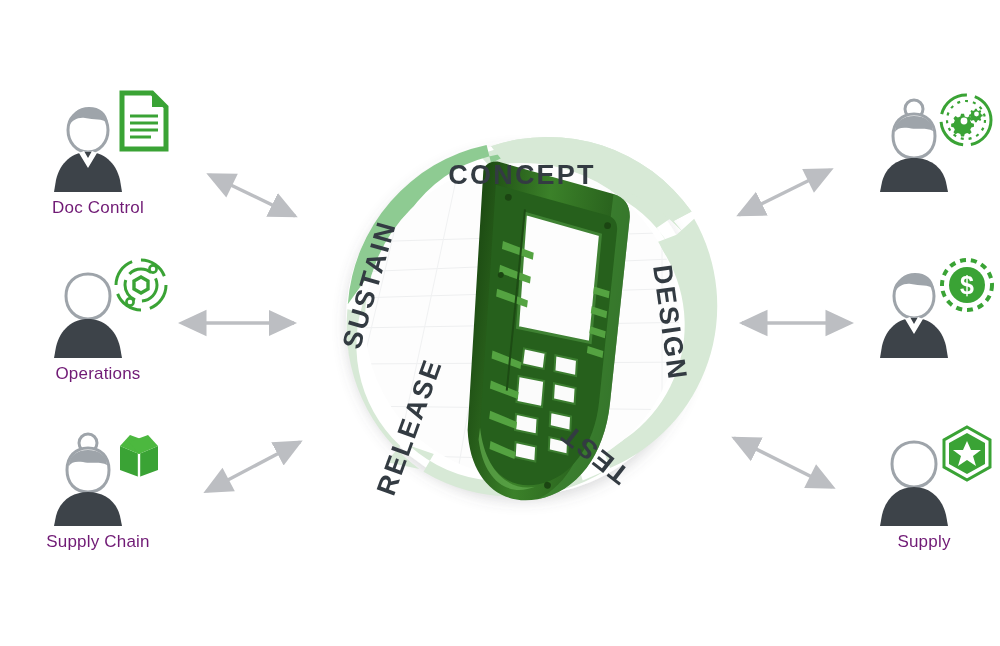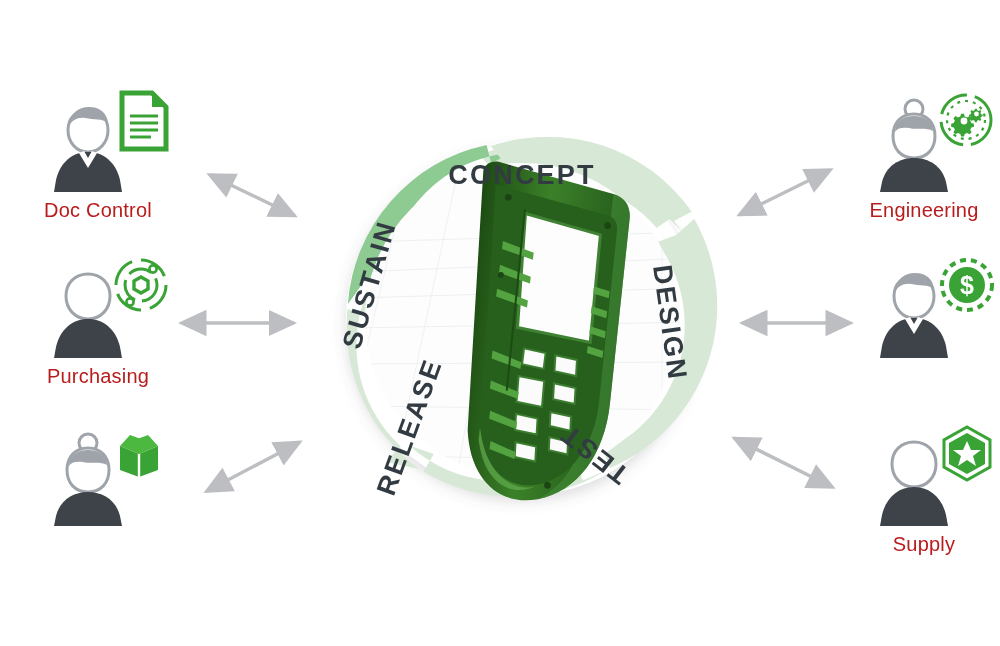--- a/index.html
+++ b/index.html
@@ -19,22 +19,22 @@
     text-align:center;
     display:flex;
     flex-direction:column;
     align-items:center;
   }
   .person .art{
     position:relative;
     width:140px;height:105px;
   }
   .person .label{
-    font-size:20px;
-    color:#b91c1c;
+    font-size:17px;
+    color:#701a75;
     letter-spacing:.2px;
     white-space:nowrap;
     line-height:1.1;
     margin-top:2px;
   }
   .avatar{position:absolute;left:8px;top:4px;}
   .badge{position:absolute;right:-2px;top:-2px;}
 
   
   #p-doc      {left:-14px; top:92px;}
@@ -335,38 +335,39 @@
       <svg class="badge" width="58" height="58" viewBox="0 0 58 58">
         <g fill="none" stroke="#3aa335" stroke-width="3">
           <circle cx="29" cy="29" r="25" stroke-dasharray="30 9"></circle>
           <circle cx="29" cy="29" r="16" stroke-dasharray="24 7"></circle>
         </g>
         <path d="M29 21 L36 25 L36 33 L29 37 L22 33 L22 25 Z" fill="none" stroke="#3aa335" stroke-width="3.4"></path>
         <circle cx="41" cy="13" r="3.6" fill="#ffffff" stroke="#3aa335" stroke-width="2.6"></circle>
         <circle cx="18" cy="46" r="3.6" fill="#ffffff" stroke="#3aa335" stroke-width="2.6"></circle>
       </svg>
     </div>
-    <div class="label">Purchasing</div>
+    <div class="label">Operations</div>
   </div>
 
   <div class="person" id="p-supply">
     <div class="art">
       <svg class="avatar" width="104" height="100" viewBox="0 0 104 100">
         <circle cx="52" cy="13" r="9" fill="#ffffff" stroke="#9ea4aa" stroke-width="3"></circle>
         <path d="M52 18 C39 18 31 27 31 40 C31 53 39 62 52 62 C65 62 73 53 73 40 C73 27 65 18 52 18 Z" fill="#ffffff" stroke="#9ea4aa" stroke-width="3"></path>
         <path d="M33 36 C33 26 41 20 52 20 C63 20 71 26 71 35 C64 31 56 34 47 32 C40 31 35 32 33 36 Z" fill="#9ea4aa"></path>
         <path d="M52 62 C37 62 24 70 20 86 L18 96 L86 96 L84 86 C80 70 67 62 52 62 Z" fill="#3d4349"></path>
       </svg>
       <svg class="badge" width="62" height="56" viewBox="0 0 62 56">
         <path d="M12 22 L31 30 L50 22 L50 46 L31 53 L12 46 Z" fill="#3aa335"></path>
         <path d="M31 30 L12 22 L22 11 L41 18 Z" fill="#4cb83f"></path>
         <path d="M31 30 L50 22 L40 11 L21 18 Z" fill="#4cb83f"></path>
         <path d="M31 30 L31 53" stroke="#ffffff" stroke-width="2.4"></path>
       </svg>
     </div>
+    <div class="label">Supply Chain</div>
   </div>
 
   <div class="person" id="p-eng">
     <div class="art">
       <svg class="avatar" width="104" height="100" viewBox="0 0 104 100">
         <circle cx="52" cy="13" r="9" fill="#ffffff" stroke="#9ea4aa" stroke-width="3"></circle>
         <path d="M52 18 C39 18 31 27 31 40 C31 53 39 62 52 62 C65 62 73 53 73 40 C73 27 65 18 52 18 Z" fill="#ffffff" stroke="#9ea4aa" stroke-width="3"></path>
         <path d="M33 36 C33 26 41 20 52 20 C63 20 71 26 71 35 C64 31 56 34 47 32 C40 31 35 32 33 36 Z" fill="#9ea4aa"></path>
         <path d="M52 62 C37 62 24 70 20 86 L18 96 L86 96 L84 86 C80 70 67 62 52 62 Z" fill="#3d4349"></path>
       </svg>
@@ -376,21 +377,20 @@
         <g fill="#3aa335">
           <path d="M27 22 l3.6 0 .9 3.2 3 1.3 2.9-1.7 2.5 2.5-1.7 2.9 1.3 3 3.2 .9 0 3.6-3.2 .9-1.3 3 1.7 2.9-2.5 2.5-2.9-1.7-3 1.3-.9 3.2-3.6 0-.9-3.2-3-1.3-2.9 1.7-2.5-2.5 1.7-2.9-1.3-3-3.2-.9 0-3.6 3.2-.9 1.3-3-1.7-2.9 2.5-2.5 2.9 1.7 3-1.3z" transform="translate(-2,0) scale(0.82) translate(6,7)"></path>
         </g>
         <circle cx="28" cy="31" r="3.4" fill="#ffffff"></circle>
         <g fill="#3aa335">
           <path d="M39 19 l2.2 0 .6 2 1.9 .8 1.8-1 1.5 1.5-1 1.8 .8 1.9 2 .6 0 2.2-2 .6-.8 1.9 1 1.8-1.5 1.5-1.8-1-1.9 .8-.6 2-2.2 0-.6-2-1.9-.8-1.8 1-1.5-1.5 1-1.8-.8-1.9-2-.6 0-2.2 2-.6 .8-1.9-1-1.8 1.5-1.5 1.8 1 1.9-.8z" transform="scale(0.78) translate(11,5)"></path>
         </g>
         <circle cx="40.5" cy="24" r="2.4" fill="#ffffff"></circle>
       </svg>
     </div>
-    <div class="label">Engineering</div>
   </div>
 
   <div class="person" id="p-pur">
     <div class="art">
       <svg class="avatar" width="104" height="100" viewBox="0 0 104 100">
         <path d="M52 14 C40 14 32 22 32 34 C32 46 40 56 52 56 C64 56 72 46 72 34 C72 22 64 14 52 14 Z" fill="#ffffff" stroke="#9ea4aa" stroke-width="3"></path>
         <path d="M33 30 C34 18 42 11 53 11 C64 11 71 17 72 27 C66 22 58 24 49 22 C42 21 36 24 33 30 Z" fill="#9ea4aa"></path>
         <path d="M52 56 C37 56 24 66 20 84 L18 96 L86 96 L84 84 C80 66 67 56 52 56 Z" fill="#3d4349"></path>
         <path d="M43 57 L52 72 L61 57 L56 55 L52 62 L48 55 Z" fill="#ffffff"></path>
       </svg>

